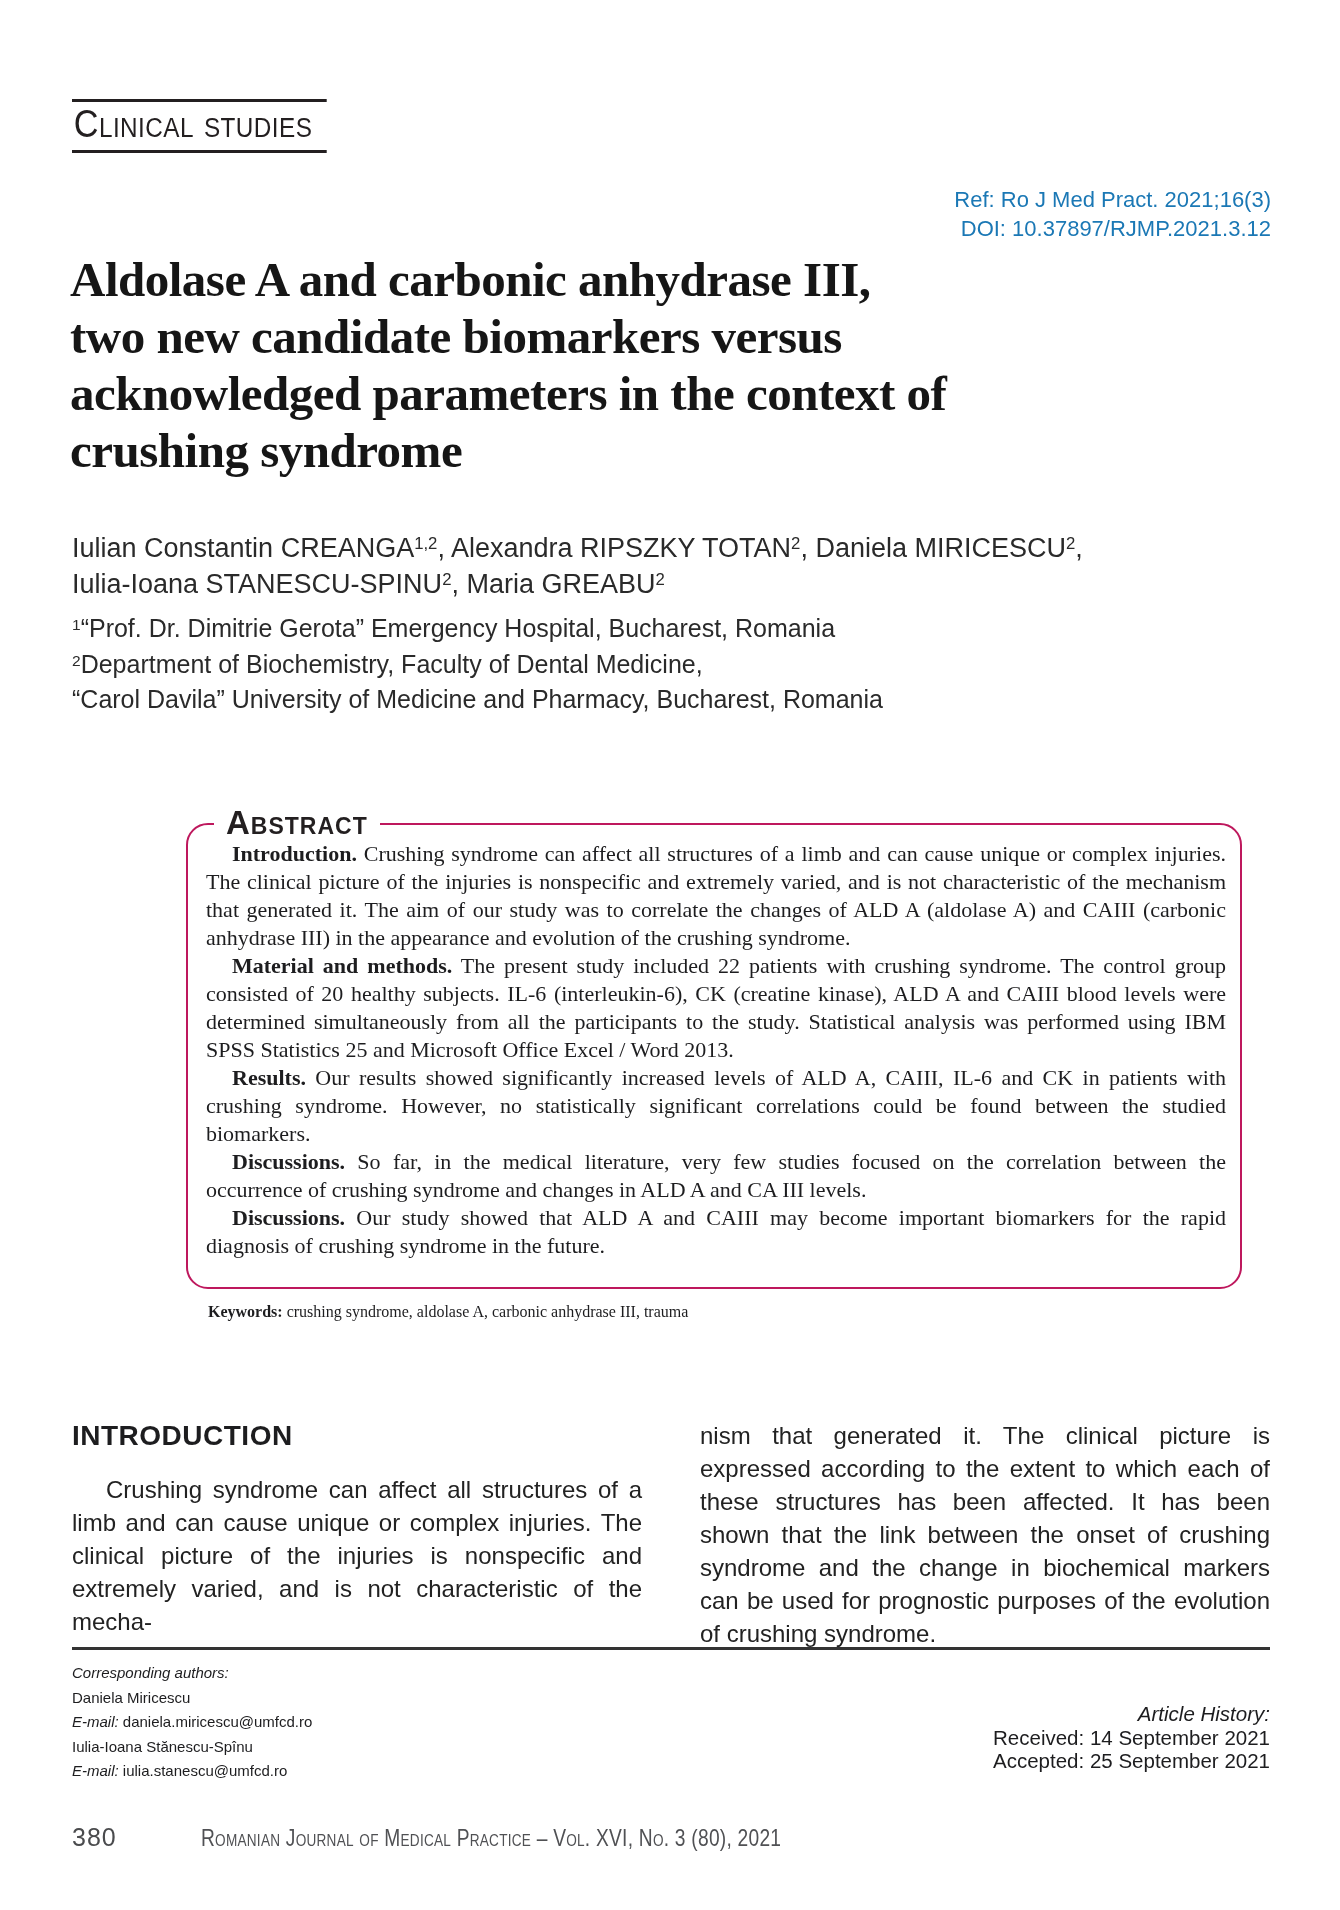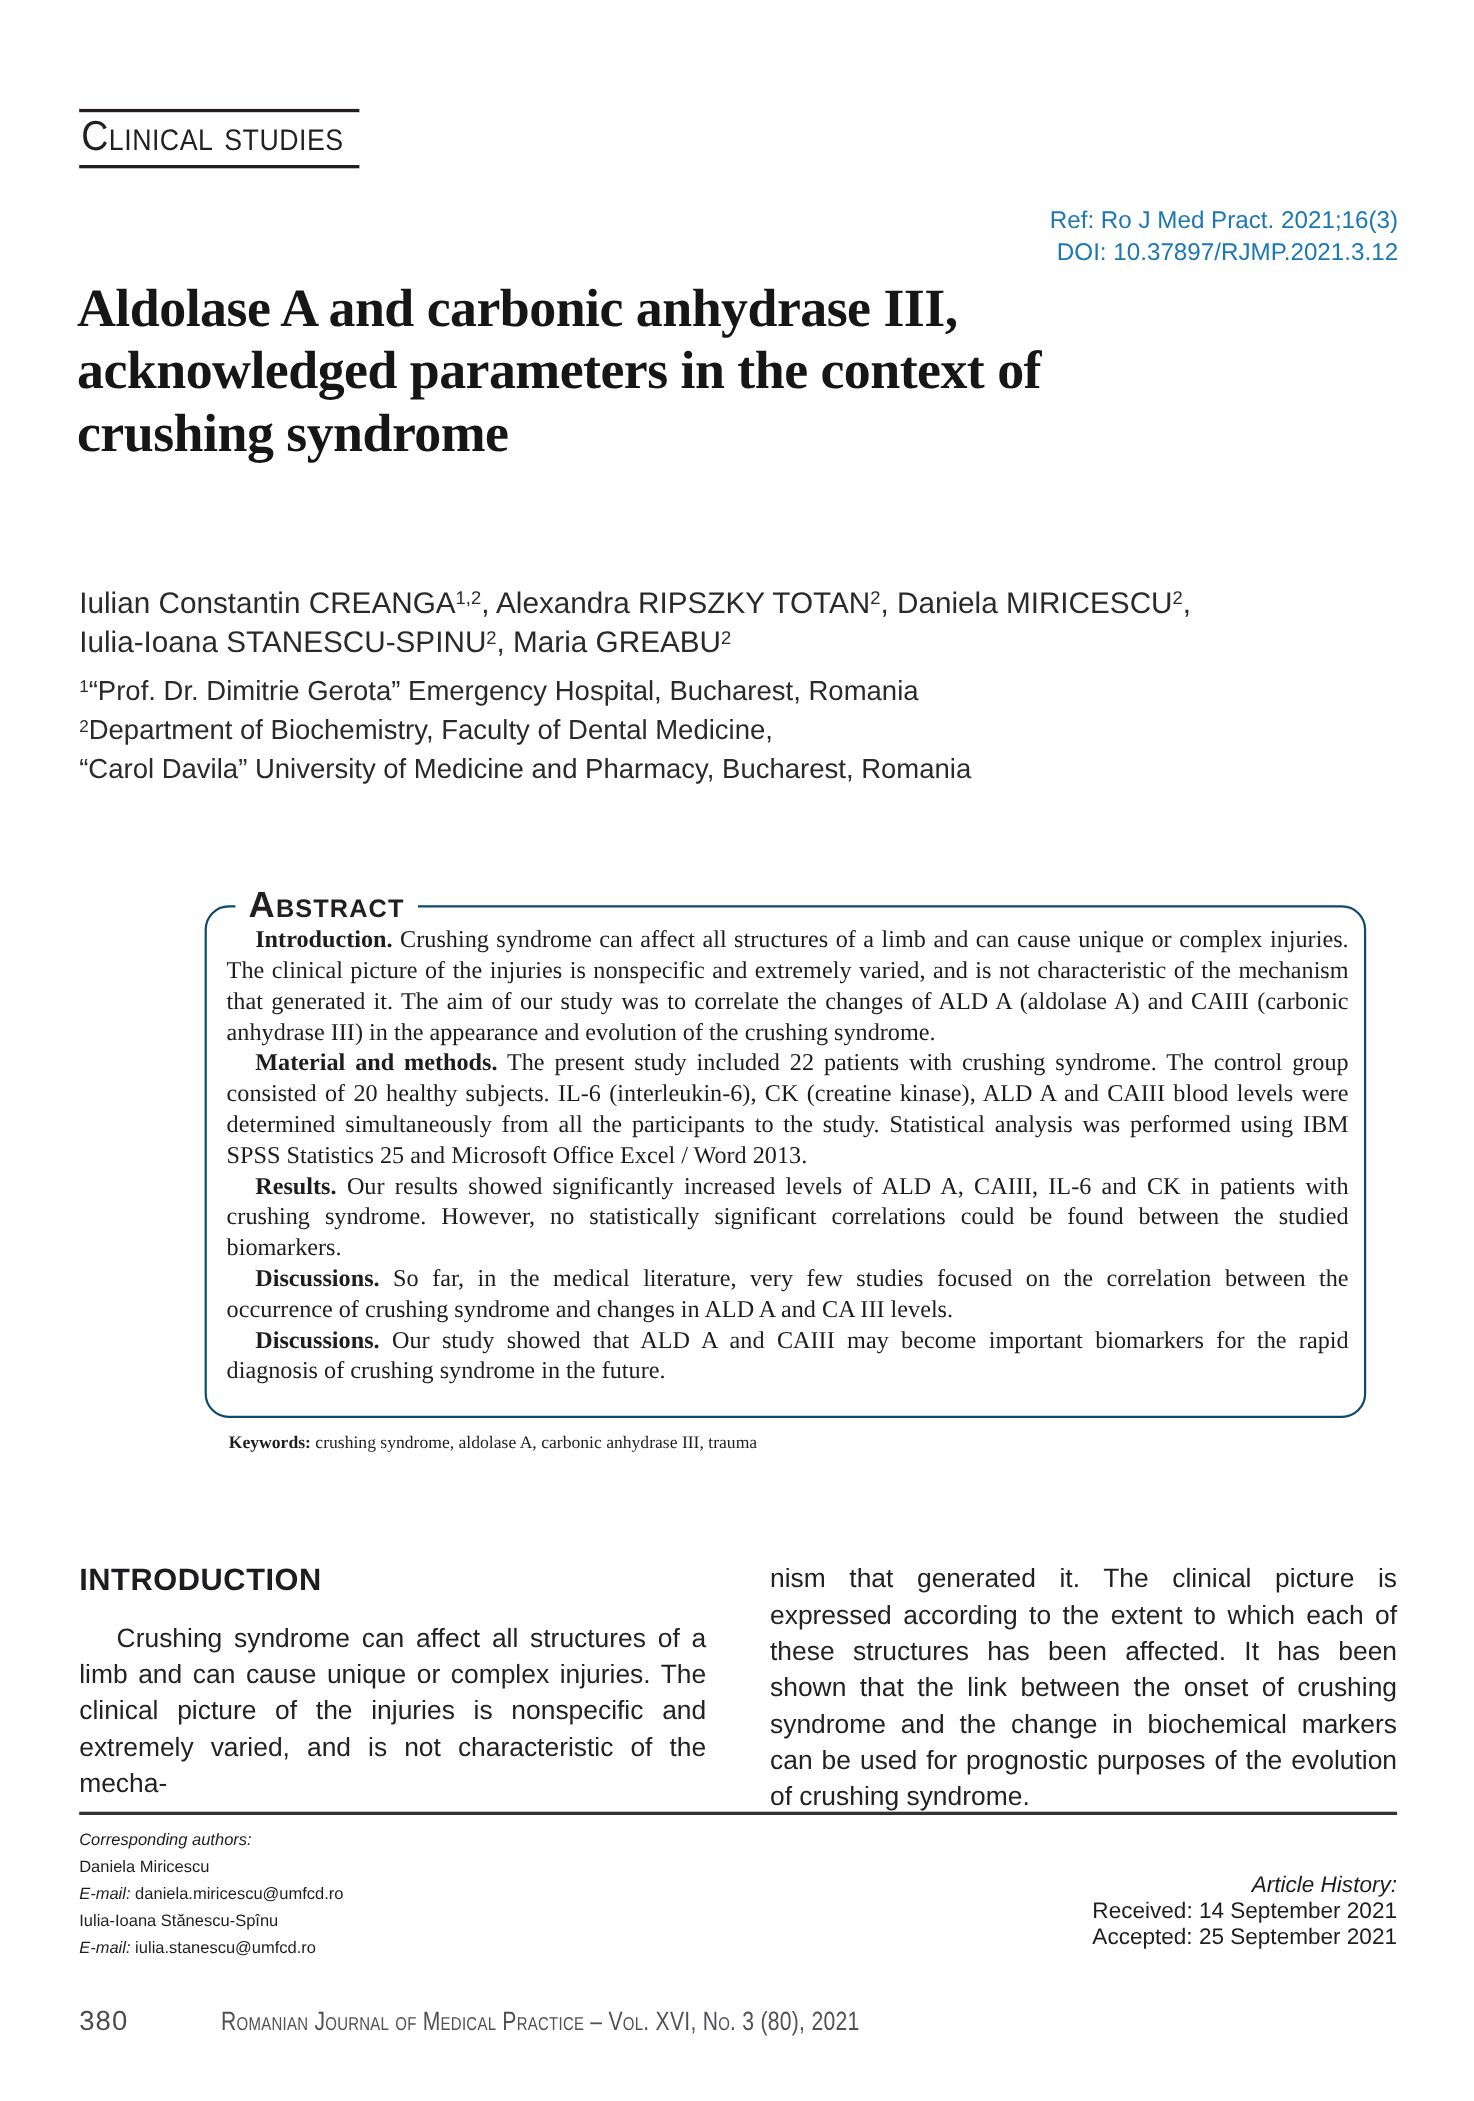--- a/index.html
+++ b/index.html
@@ -38,21 +38,21 @@
 
   
   .affiliations{
     position:absolute;left:72px;top:611px;
     font-family:"Liberation Sans",sans-serif;font-size:25px;line-height:35.5px;color:#2a2a2a;
   }
 
   
   .abstract-box{
     position:absolute;left:186px;top:823px;width:1052px;height:462px;
-    border:2px solid #0c4a6e;border-radius:22px;background:#fff;
+    border:2px solid #be185d;border-radius:22px;background:#fff;
   }
   .abstract-label{
     position:absolute;top:-23px;left:26px;background:#ffffff;padding:0 12px;
     font-family:"Liberation Sans",sans-serif;font-weight:700;font-variant:small-caps;
     font-size:33px;line-height:42px;letter-spacing:1px;color:#231f20;
   }
   .abstract-body{
     padding:15px 14px 0 18px;
     font-family:"Liberation Serif",serif;
     font-size:22px;line-height:28px;text-align:justify;color:#1d1d1f;
@@ -109,20 +109,21 @@
 
   <div class="section-head">Clinical studies</div>
 
   <div class="ref-block">
     <div>Ref: Ro J Med Pract. 2021;16(3)</div>
     <div>DOI: 10.37897/RJMP.2021.3.12</div>
   </div>
 
   <h1 class="title">
     <div>Aldolase A and carbonic anhydrase III,</div>
+    <div>two new candidate biomarkers versus</div>
     <div>acknowledged parameters in the context of</div>
     <div>crushing syndrome</div>
   </h1>
 
   <div class="authors">
     <div><span>Iulian Constantin CREANGA</span><span class="sup">1,2</span><span>, Alexandra RIPSZKY TOTAN</span><span class="sup">2</span><span>, Daniela MIRICESCU</span><span class="sup">2</span><span>,</span></div>
     <div><span>Iulia-Ioana STANESCU-SPINU</span><span class="sup">2</span><span>, Maria GREABU</span><span class="sup">2</span></div>
   </div>
 
   <div class="affiliations">

